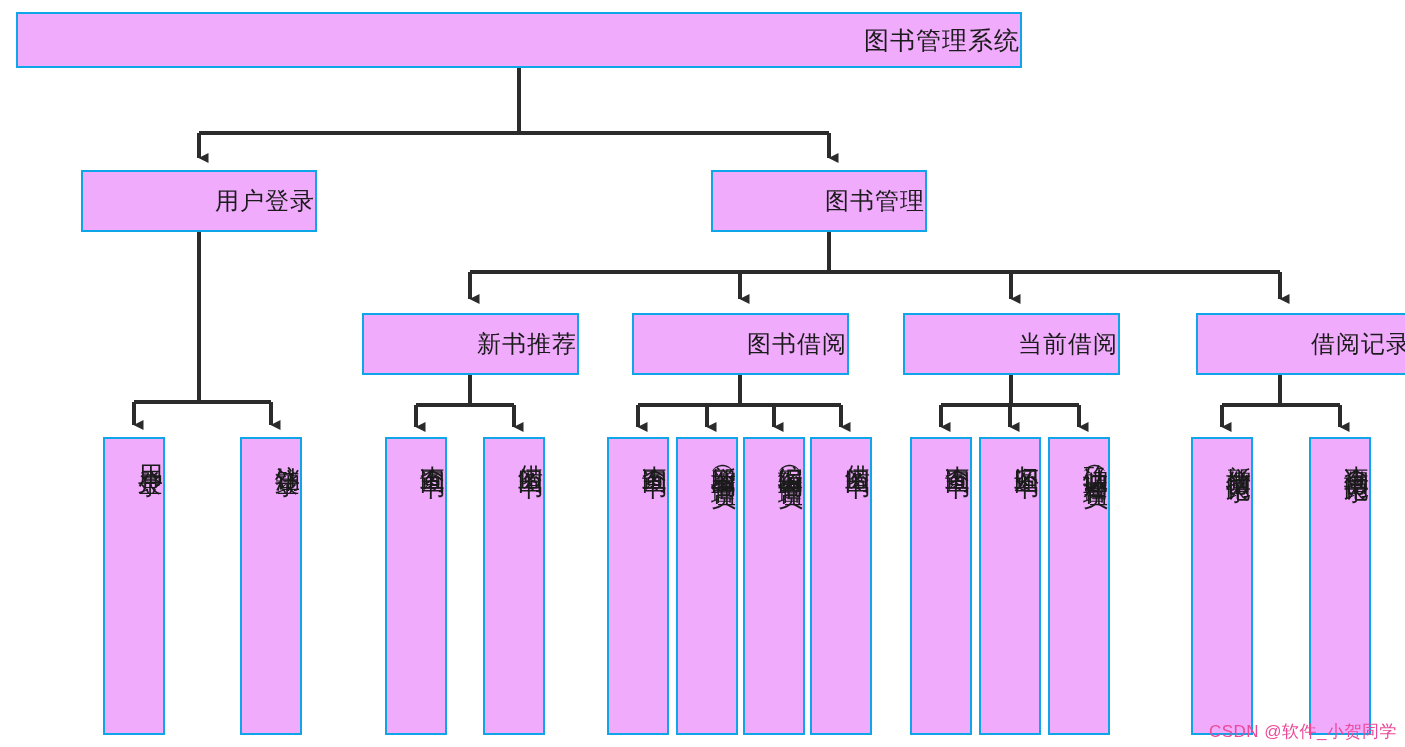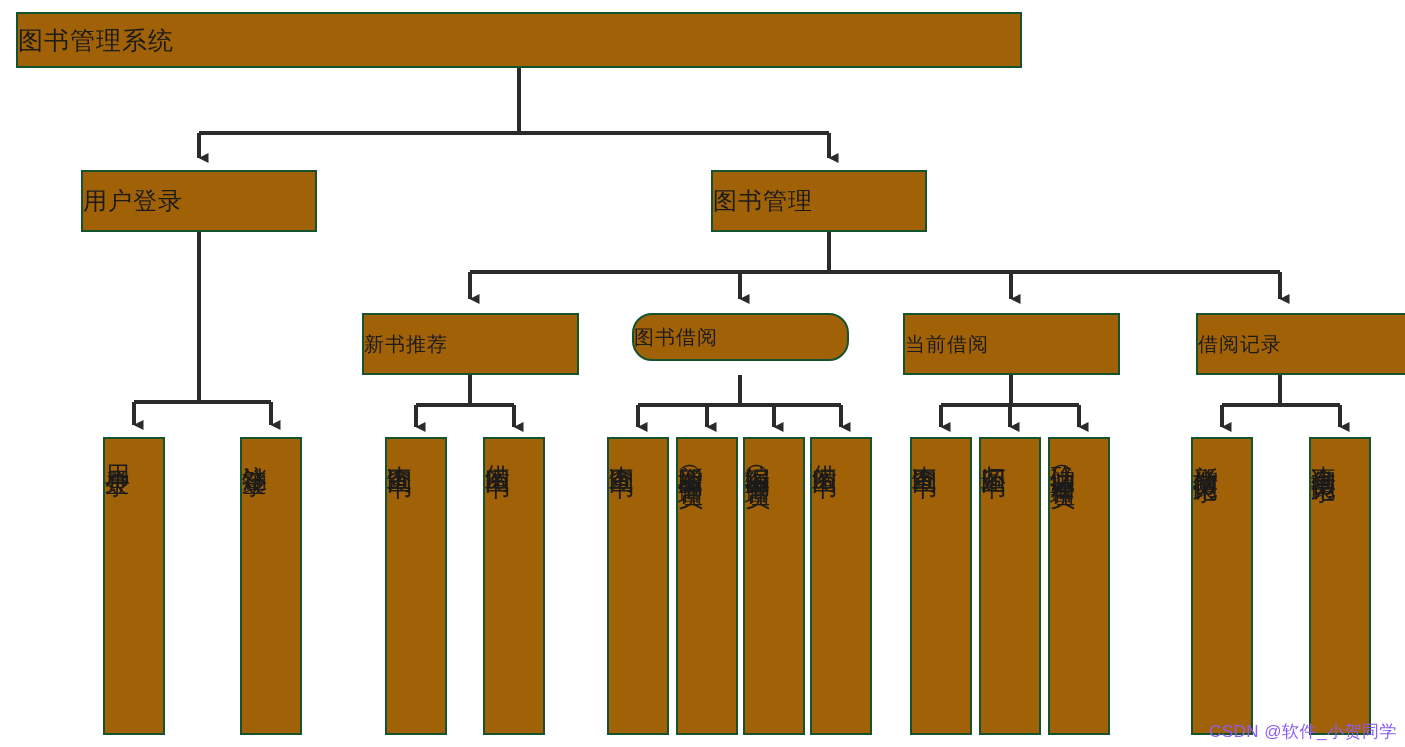--- a/index.html
+++ b/index.html
@@ -21,56 +21,56 @@
   #edge-layer {
     position: absolute;
     left: 0;
     top: 0;
     width: 1405px;
     height: 747px;
   }
   .node {
     position: absolute;
     box-sizing: border-box;
-    border: 2px solid #14532d;
-    background: #a16207;
+    border: 2px solid #0ea5e9;
+    background: #f0abfc;
     display: flex;
     align-items: center;
-    justify-content: flex-start;
+    justify-content: flex-end;
     color: #1b1b1b;
     z-index: 3;
   }
   .node-label {
     display: block;
     text-align: center;
     letter-spacing: 1px;
     line-height: 1.15;
     white-space: nowrap;
   }
   .node.level-root .node-label { font-size: 25px; }
   .node.level-two .node-label { font-size: 24px; }
-  .node.level-three .node-label { font-size: 20px; }
+  .node.level-three .node-label { font-size: 24px; }
   .node.leaf {
     align-items: flex-start;
     padding-top: 6px;
   }
   .node.leaf .node-label {
     writing-mode: vertical-rl;
     text-orientation: upright;
     font-size: 25px;
     letter-spacing: 3px;
     line-height: 1;
     white-space: nowrap;
   }
   #watermark {
     position: absolute;
     right: 8px;
     bottom: 4px;
     font-size: 17px;
-    color: #8b5cf6;
+    color: #ec4899;
     letter-spacing: 0.5px;
     z-index: 6;
     white-space: nowrap;
     font-family: "Liberation Sans", "DejaVu Sans", sans-serif;
   }
 </style>
 </head>
 <body>
 
 <div id="diagram-root">
@@ -132,21 +132,21 @@
   <div class="node level-two" style="left:81px; top:170px; width:236px; height:62px;">
     <span class="node-label">用户登录</span>
   </div>
   <div class="node level-two" style="left:711px; top:170px; width:216px; height:62px;">
     <span class="node-label">图书管理</span>
   </div>
 
   <div class="node level-three" style="left:362px; top:313px; width:217px; height:62px;">
     <span class="node-label">新书推荐</span>
   </div>
-  <div class="node level-three" style="left:632px; top:313px; width:217px; height:48px;border-radius:20px;">
+  <div class="node level-three" style="left:632px; top:313px; width:217px; height:62px;">
     <span class="node-label">图书借阅</span>
   </div>
   <div class="node level-three" style="left:903px; top:313px; width:217px; height:62px;">
     <span class="node-label">当前借阅</span>
   </div>
   <div class="node level-three" style="left:1172px; top:313px; width:217px; height:62px;margin-left:24px;">
     <span class="node-label">借阅记录</span>
   </div>
 
   <div class="node leaf" style="left:103px; top:437px; width:62px; height:298px;">

